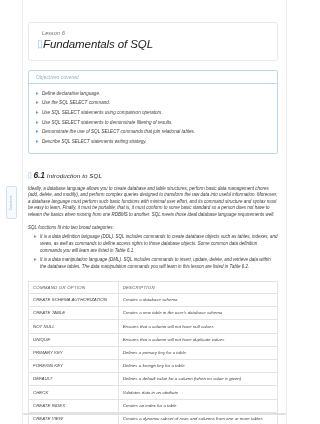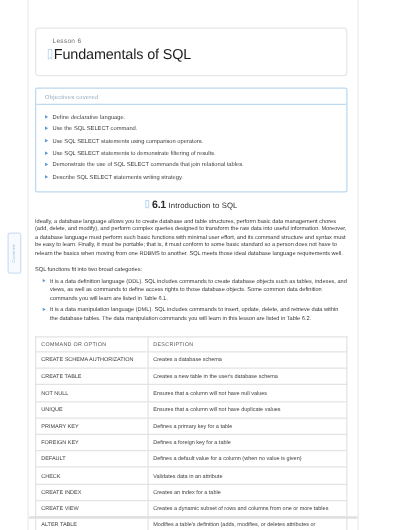--- a/index.html
+++ b/index.html
@@ -7,20 +7,21 @@
     margin: 0; padding: 0;
     width: 300px; height: 424px;
     background: #ffffff;
     font-family: "Liberation Sans", sans-serif;
     overflow: hidden;
   }
   #page {
     position: relative;
     width: 300px; height: 424px;
     background: #ffffff;
+    font-style: italic;
   }
 
   
   .gutter-rule {
     position: absolute;
     top: 0; bottom: 0;
     width: 1px;
     background: #ececec;
   }
   .gutter-left  { left: 22px; }
@@ -119,22 +120,21 @@
     flex: 0 0 auto;
     width: 3px; height: 3px;
     margin-top: 1px;
   }
 
   
   .section-head {
     display: flex;
     align-items: baseline;
     gap: 2px;
-    margin-top: 4px;
-    justify-content: center;
+    margin-top: 16px;
   }
   .section-icon {
     width: 3.6px; height: 7px;
     flex: 0 0 auto;
     position: relative; top: 1px;
   }
   .section-num {
     font-size: 8.5px;
     color: #2c2c2c;
     font-weight: 700;

